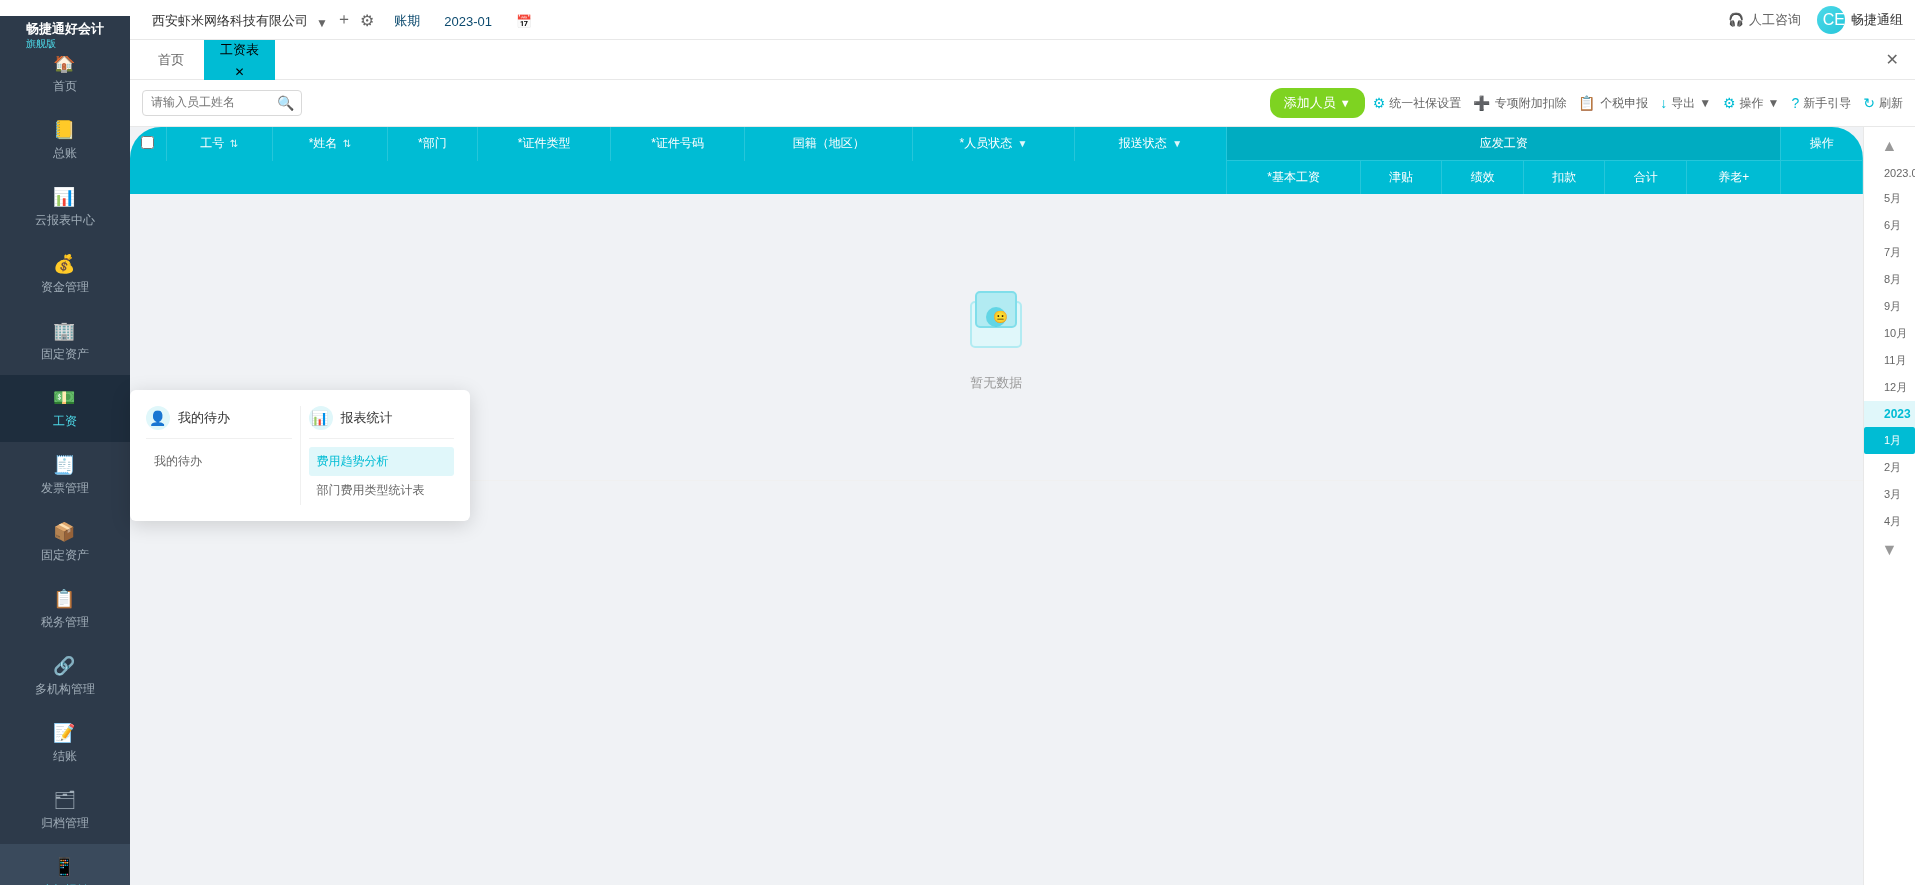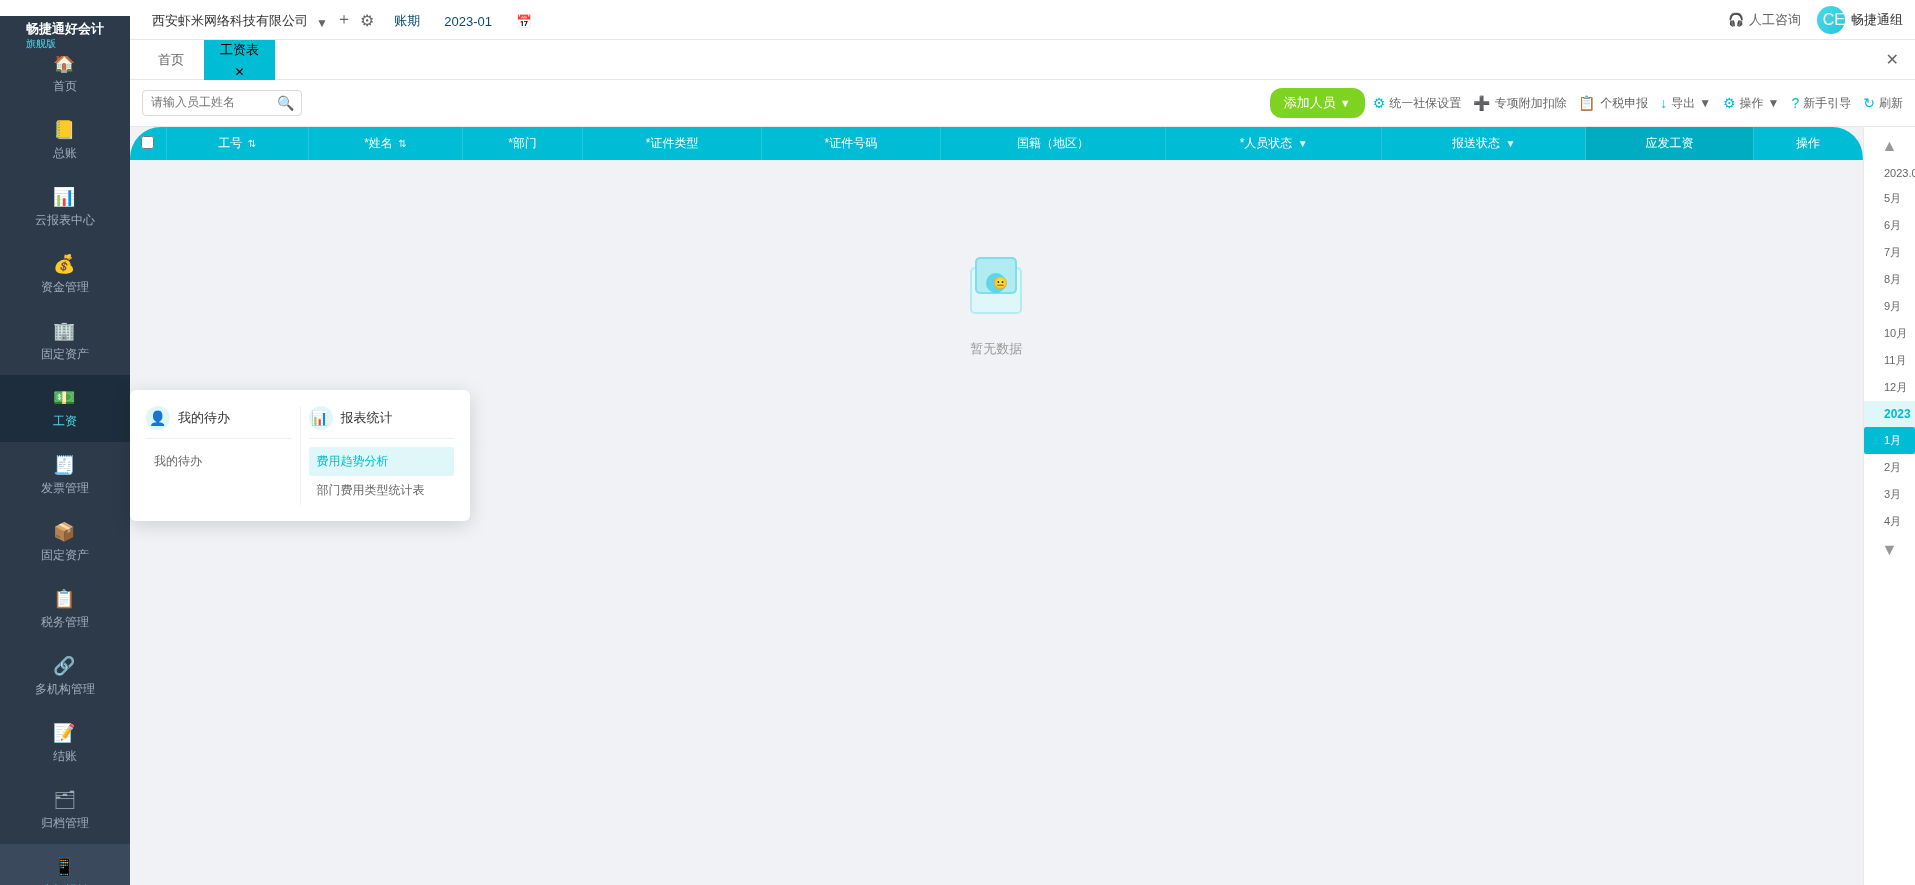--- a/index.html
+++ b/index.html
@@ -359,20 +359,42 @@
               <th>
                 <span>报送状态</span>
                 <span class="sort-icon">▼</span>
               </th>
               <th colspan="6" class="th-group">
                 <span>应发工资</span>
               </th>
               <th>
                 <span>操作</span>
               </th>
+            </tr>
+            <tr>
+              <th colspan="9" style="background:#00bcd4; border-right:1px solid #26c6da;"></th>
+              <th class="sub-header">
+                <span>*基本工资</span>
+              </th>
+              <th class="sub-header">
+                <span>津贴</span>
+              </th>
+              <th class="sub-header">
+                <span>绩效</span>
+              </th>
+              <th class="sub-header">
+                <span>扣款</span>
+              </th>
+              <th class="sub-header">
+                <span>合计</span>
+              </th>
+              <th class="sub-header">
+                <span>养老+</span>
+              </th>
+              <th class="sub-header" style="background:#00bcd4;"></th>
             </tr>
           </thead>
           <tbody>
             <tr>
               <td colspan="16">
                 <div class="empty-state">
                   <svg class="empty-icon" viewBox="0 0 80 80">
                     <rect x="15" y="20" width="50" height="45" rx="4" fill="#e0f7fa" stroke="#b2ebf2" stroke-width="2"></rect>
                     <rect x="20" y="10" width="40" height="35" rx="4" fill="#b2ebf2" stroke="#80deea" stroke-width="2"></rect>
                     <circle cx="40" cy="35" r="10" fill="#4dd0e1" opacity="0.8"></circle>

